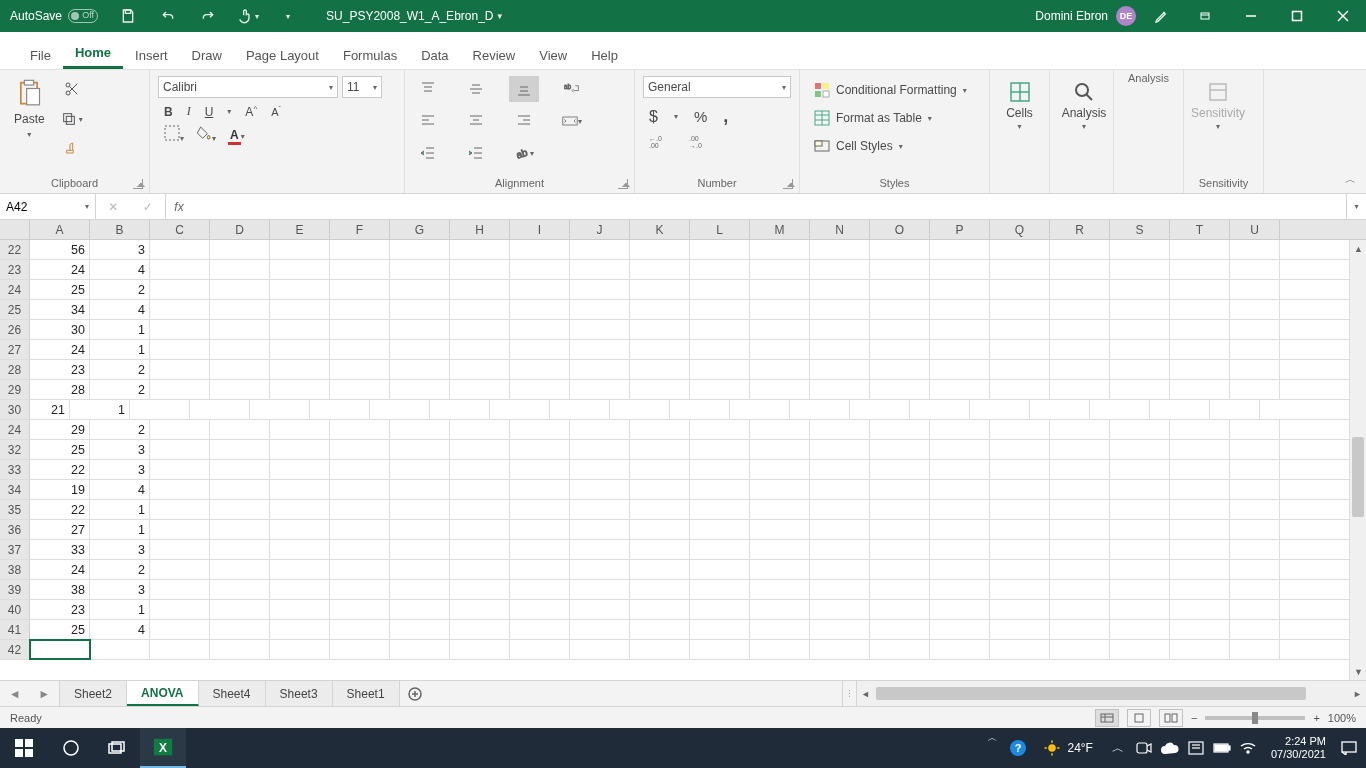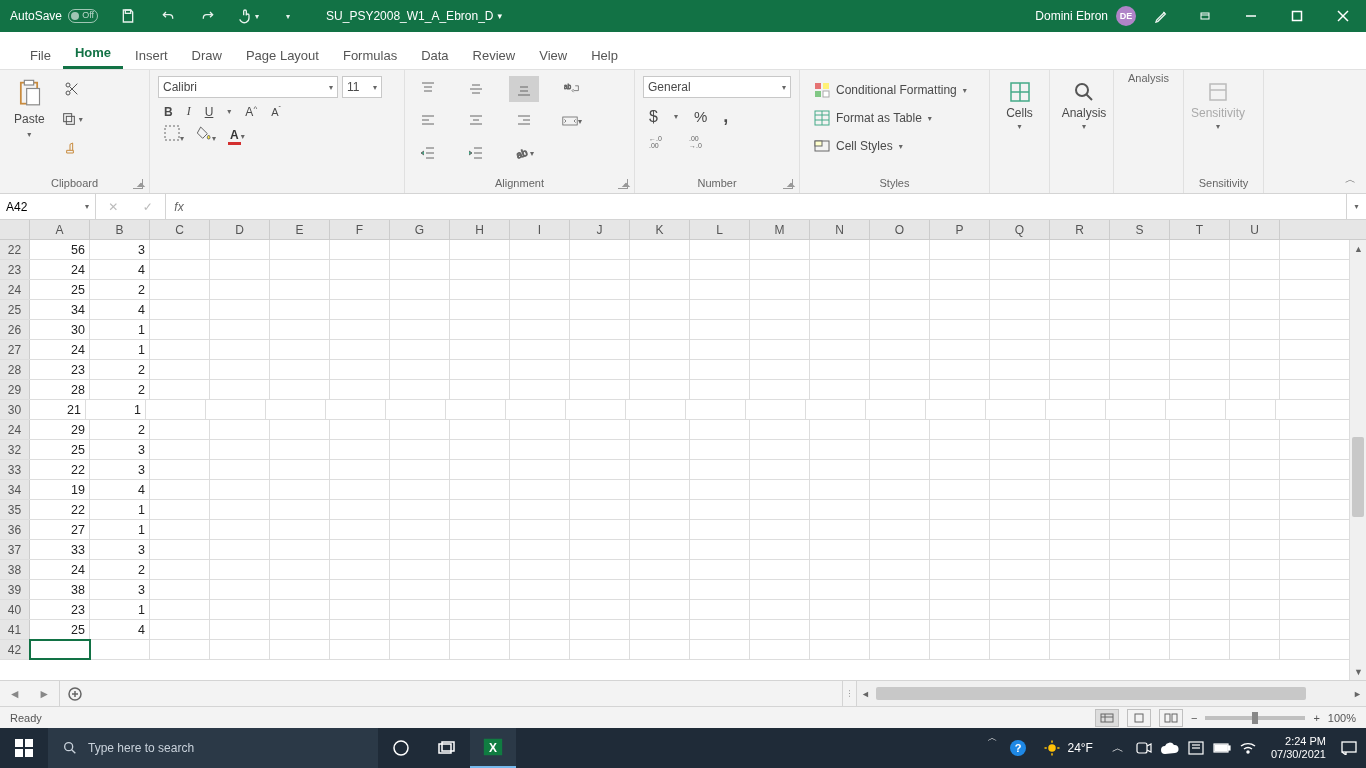--- a/index.html
+++ b/index.html
@@ -687,21 +687,21 @@
           <div class="cell" style="width: 60px;"></div>
           <div class="cell" style="width: 60px;"></div>
           <div class="cell" style="width: 60px;"></div>
           <div class="cell" style="width: 60px;"></div>
           <div class="cell" style="width: 60px;"></div>
           <div class="cell" style="width: 60px;"></div>
           <div class="cell" style="width: 50px;"></div>
         </div>
         <div class="gr">
           <div class="rh">30</div>
-          <div class="cell" style="width: 56px;">21</div>
+          <div class="cell" style="width: 40px;">21</div>
           <div class="cell" style="width: 60px;">1</div>
           <div class="cell" style="width: 60px;"></div>
           <div class="cell" style="width: 60px;"></div>
           <div class="cell" style="width: 60px;"></div>
           <div class="cell" style="width: 60px;"></div>
           <div class="cell" style="width: 60px;"></div>
           <div class="cell" style="width: 60px;"></div>
           <div class="cell" style="width: 60px;"></div>
           <div class="cell" style="width: 60px;"></div>
           <div class="cell" style="width: 60px;"></div>
@@ -1013,20 +1013,27 @@
       <div class="arrow">▼</div>
     </div>
   </div>
 </div>
 
 <div class="sheet-bar">
   <div class="sheet-nav">
     <span>◄</span>
     <span>►</span>
   </div>
+  <div id="sheettabs" style="display:flex">
+      <div class="sheet-tab inactive">Sheet2</div>
+      <div class="sheet-tab active">ANOVA</div>
+      <div class="sheet-tab inactive">Sheet4</div>
+      <div class="sheet-tab inactive">Sheet3</div>
+      <div class="sheet-tab inactive">Sheet1</div>
+    </div>
   <div class="add-sheet">
       <svg width="14" height="14" viewBox="0 0 14 14" stroke="#666" stroke-width="1.5">
         <circle cx="7" cy="7" r="6" fill="none"></circle>
         <line x1="7" y1="4" x2="7" y2="10"></line>
         <line x1="4" y1="7" x2="10" y2="7"></line>
       </svg>
     </div>
   <div style="flex:1"></div>
   <div style="width:14px;border-left:1px solid #d4d4d4;display:flex;align-items:center;justify-content:center;font-size:8px;color:#888">⋮</div>
   <div class="hscroll">
@@ -1071,27 +1078,20 @@
 
 <div class="taskbar">
   <div class="start">
       <svg viewBox="0 0 18 18" fill="#fff">
         <rect x="0" y="0" width="8" height="8"></rect>
         <rect x="10" y="0" width="8" height="8"></rect>
         <rect x="0" y="10" width="8" height="8"></rect>
         <rect x="10" y="10" width="8" height="8"></rect>
       </svg>
     </div>
-  <div class="search-tb">
-    <svg width="16" height="16" viewBox="0 0 24 24" fill="none" stroke="currentColor" stroke-width="2">
-        <circle cx="10" cy="10" r="6"></circle>
-        <line x1="20" y1="20" x2="14.5" y2="14.5"></line>
-      </svg>
-    <span>Type here to search</span>
-  </div>
   <div class="tb-icon">
       <svg width="18" height="18" viewBox="0 0 18 18" fill="none" stroke="#fff" stroke-width="1.5">
         <circle cx="9" cy="9" r="7"></circle>
       </svg>
     </div>
   <div class="tb-icon">
       <svg width="18" height="14" viewBox="0 0 18 14" fill="none" stroke="#fff" stroke-width="1.5">
         <rect x="1" y="3" width="12" height="9"></rect>
         <rect x="4" y="1" width="12" height="9"></rect>
       </svg>

